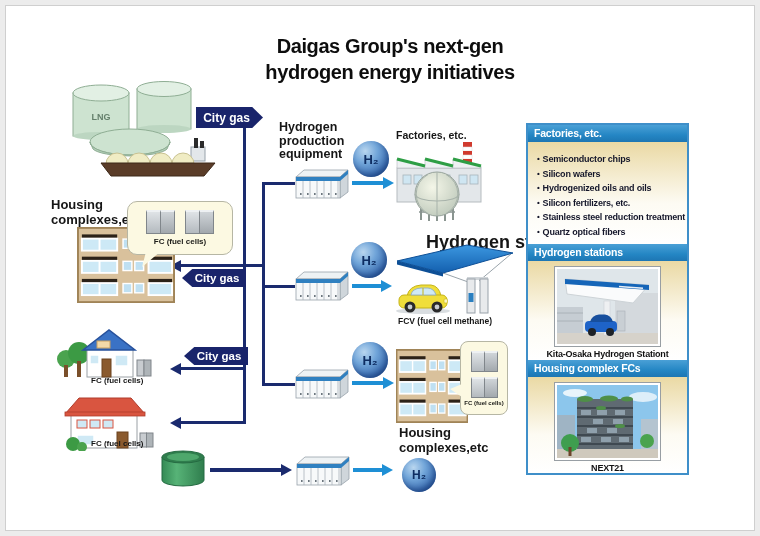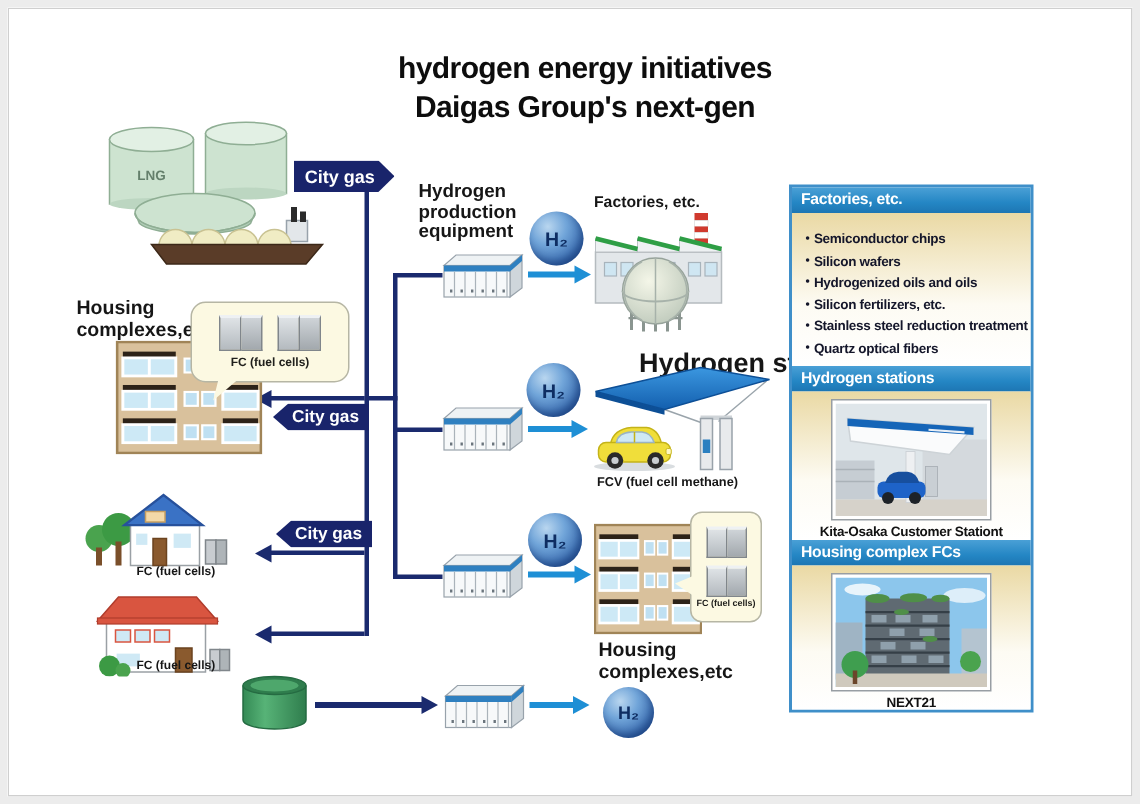--- a/index.html
+++ b/index.html
@@ -128,22 +128,22 @@
         <rect x="73" y="8" width="24" height="4.5" fill="#2c2218"></rect>
         <rect x="73" y="12.5" width="24" height="13" fill="#cde9f6" stroke="#fff" stroke-width="2"></rect>
       </g>
     </symbol>
   </defs>
 </svg>
 
 <div class="stage">
 
   <div class="abs ttl">
+    <div>Daigas Group's next-gen</div>
     <div>hydrogen energy initiatives</div>
-    <div>Daigas Group's next-gen</div>
   </div>
 
   <div class="ln" style="left:238px;top:122px;width:3px;height:297px"></div>
   <div class="ln" style="left:175px;top:259px;width:63px;height:3px"></div>
   <div class="hdl" style="left:165px;top:254.5px"></div>
   <div class="ln" style="left:238px;top:259px;width:22px;height:3px"></div>
   <div class="ln" style="left:257px;top:177px;width:3px;height:204px"></div>
   <div class="ln" style="left:257px;top:177px;width:33px;height:3px"></div>
   <div class="ln" style="left:257px;top:280px;width:33px;height:3px"></div>
   <div class="ln" style="left:257px;top:378px;width:33px;height:3px"></div>
@@ -425,21 +425,21 @@
               <line x1="62" y1="17.5" x2="86" y2="19.2"></line>
             </g>
           <rect x="47" y="32" width="6" height="34" fill="#eef0f2" stroke="#ccd1d5" stroke-width="0.6"></rect>
           <rect x="60" y="42" width="8" height="20" fill="#c9cfd4" stroke="#a9b0b6" stroke-width="0.6"></rect>
           <rect x="28" y="52" width="32" height="11" rx="4" fill="#1e63c8"></rect>
           <path d="M33,53 Q35,46 42,45.5 L48,45.5 Q54,46 56,53 Z" fill="#174f9e"></path>
           <circle cx="35" cy="63" r="4" fill="#1d2228"></circle>
             <circle cx="53" cy="63" r="4" fill="#1d2228"></circle>
         </svg>
       </div>
-      <div class="caption">Kita-Osaka Customer Stationt</div>
+      <div class="caption">Kita-Osaka Hydrogen Stationt</div>
     </div>
     <div class="sec-h" style="top:235px">Housing complex FCs</div>
     <div class="sec-b" style="top:252px;height:96px">
       <div class="photo" style="height:79px">
         <svg width="101" height="73" viewBox="0 0 101 73">
           <rect width="101" height="73" fill="#8cc6ec"></rect>
           <ellipse cx="18" cy="8" rx="12" ry="4" fill="#e8f4fb"></ellipse>
             <ellipse cx="86" cy="12" rx="14" ry="5" fill="#ddeef9"></ellipse>
           <rect x="0" y="30" width="18" height="38" fill="#9fb4c4"></rect>
           <rect x="84" y="34" width="17" height="34" fill="#b4c4d0"></rect>

